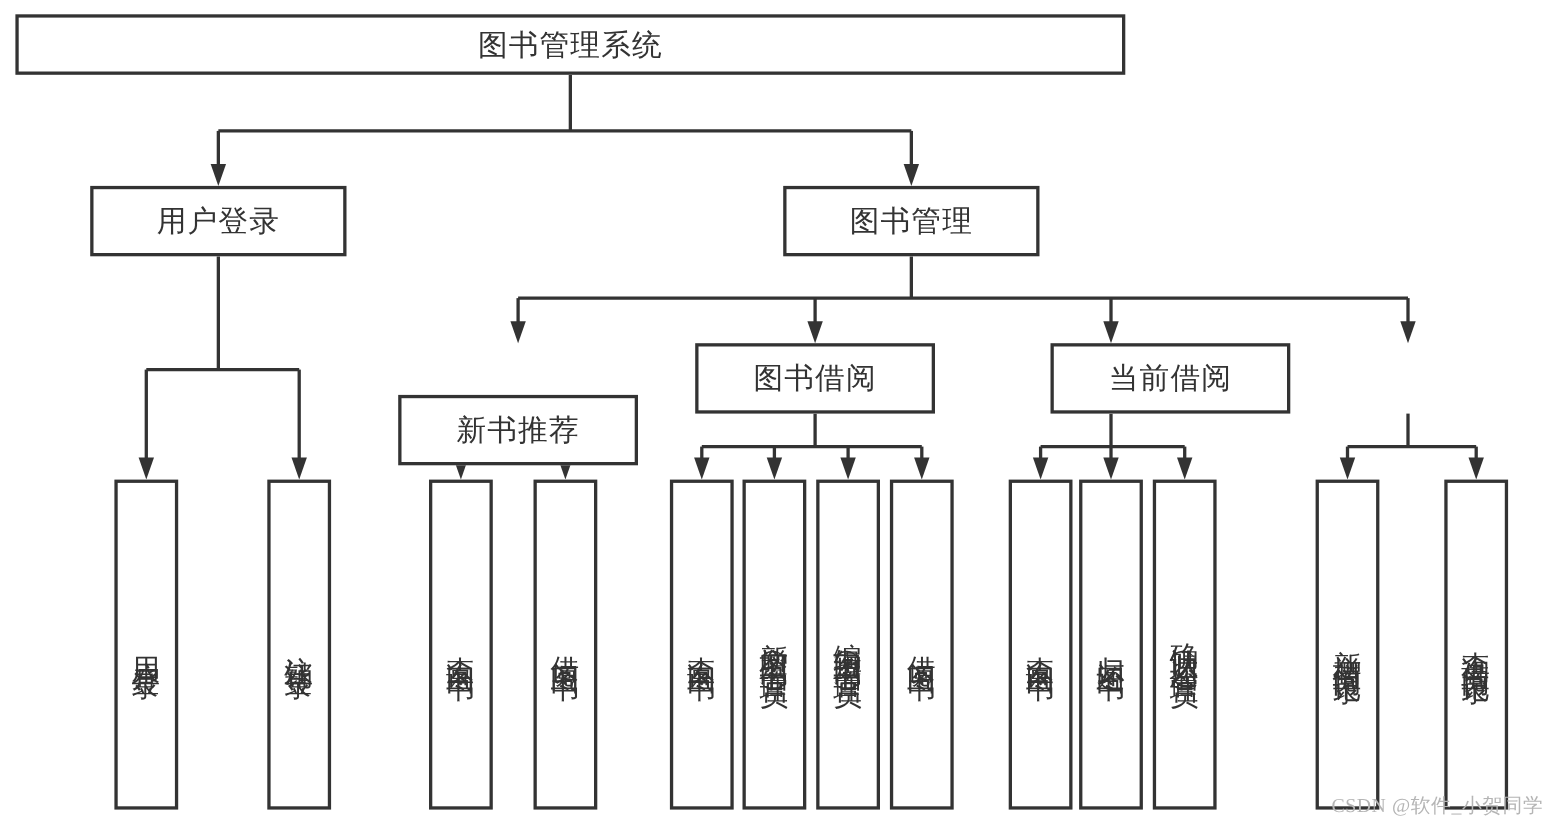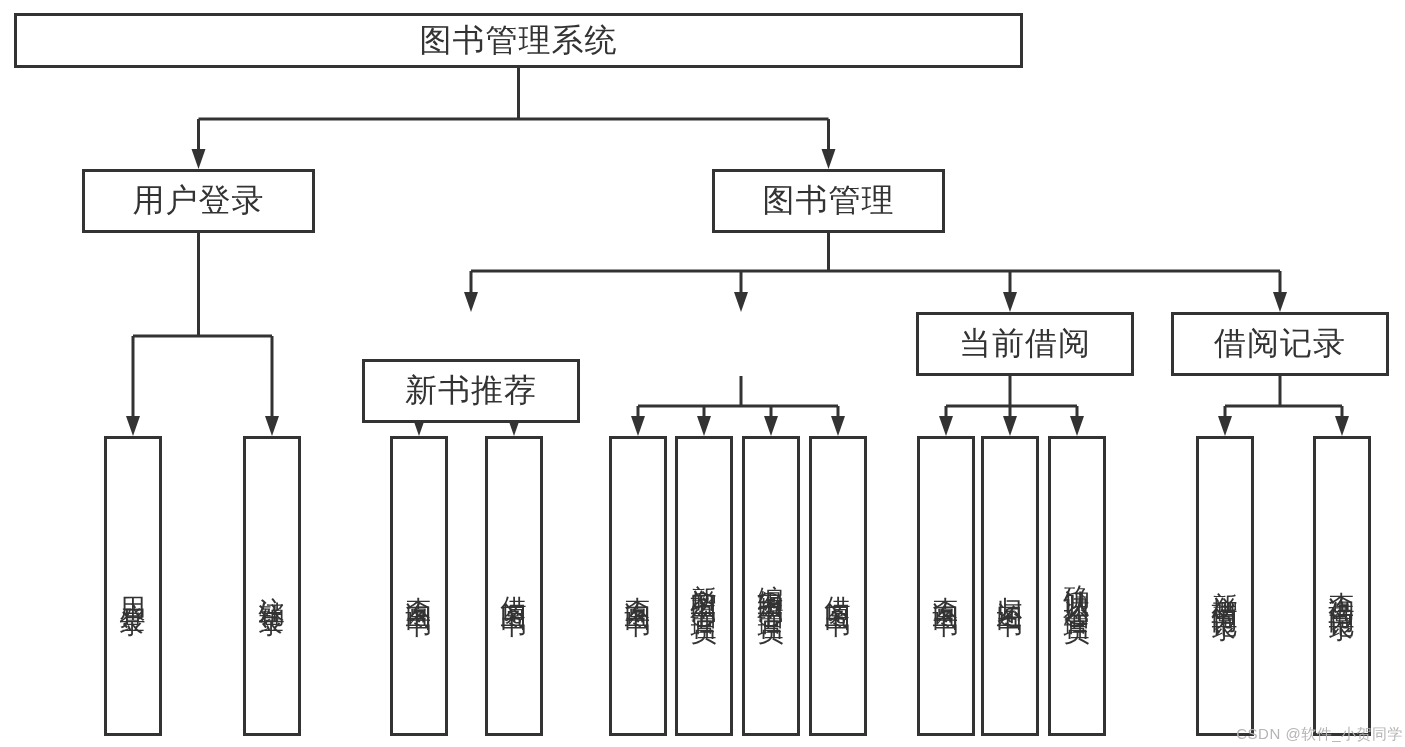--- a/index.html
+++ b/index.html
@@ -29,33 +29,33 @@
   .box {
     position: absolute;
     box-sizing: border-box;
     border: 3px solid var(--line);
     background: #ffffff;
     display: flex;
     align-items: center;
     justify-content: center;
   }
   .h-label {
-    font-size: 32px;
+    font-size: 27px;
     letter-spacing: 1px;
     white-space: nowrap;
     color: var(--text);
   }
   .root-box  { left: 14px;  top: 13px;  width: 1009px; height: 55px; }
   .l2-box    { top: 169px; width: 233px; height: 64px; }
   .l2-login  { left: 82px; }
   .l2-mgmt   { left: 712px; justify-content: center; }
   .l3-box    { top: 312px; width: 218px; height: 64px; }
   .l3-s1 { left: 362px; margin-top: 47px; }
   .l3-s2 { left: 632px; }
-  .l3-s3 { left: 916px; }
+  .l3-s3 { left: 955px; }
   .l3-s4 { left: 1171px; }
   .leaf {
     top: 436px;
     width: 58px;
     height: 300px;
   }
   .v-label {
     writing-mode: vertical-rl;
     text-orientation: mixed;
     font-size: 26px;
@@ -73,25 +73,26 @@
   .leaf-8  { left: 809px; }
   .leaf-9  { left: 917px; }
   .leaf-10 { left: 981px; }
   .leaf-11 { left: 1048px; }
   .leaf-12 { left: 1196px; }
   .leaf-13 { left: 1313px; }
   .watermark {
     position: absolute;
     right: 2px;
     bottom: 3px;
-    font-size: 15px;
+    font-size: 18px;
     color: var(--watermark);
     letter-spacing: 0.5px;
     z-index: 5;
     white-space: nowrap;
+    font-family: Liberation Serif, serif;
   }
 </style>
 </head>
 <body>
 
 <div id="canvas">
 
   <svg id="connectors" viewBox="0 0 1405 747" xmlns="http://www.w3.org/2000/svg">
 
     <g>
@@ -175,26 +176,26 @@
   <div class="box l2-box l2-login">
     <span class="h-label">用户登录</span>
   </div>
   <div class="box l2-box l2-mgmt">
     <span class="h-label">图书管理</span>
   </div>
 
   <div class="box l3-box l3-s1">
     <span class="h-label">新书推荐</span>
   </div>
+  <div class="box l3-box l3-s2">
+    <span class="h-label">图书借阅</span>
+  </div>
   <div class="box l3-box l3-s3">
     <span class="h-label">当前借阅</span>
   </div>
-  <div class="box l3-box l3-s4">
-    <span class="h-label">借阅记录</span>
-  </div>
 
   <div class="box leaf leaf-1">
     <span class="v-label">用户登录</span>
   </div>
   <div class="box leaf leaf-2">
     <span class="v-label">注销登录</span>
   </div>
 
   <div class="box leaf leaf-3">
     <span class="v-label">查询图书</span>

